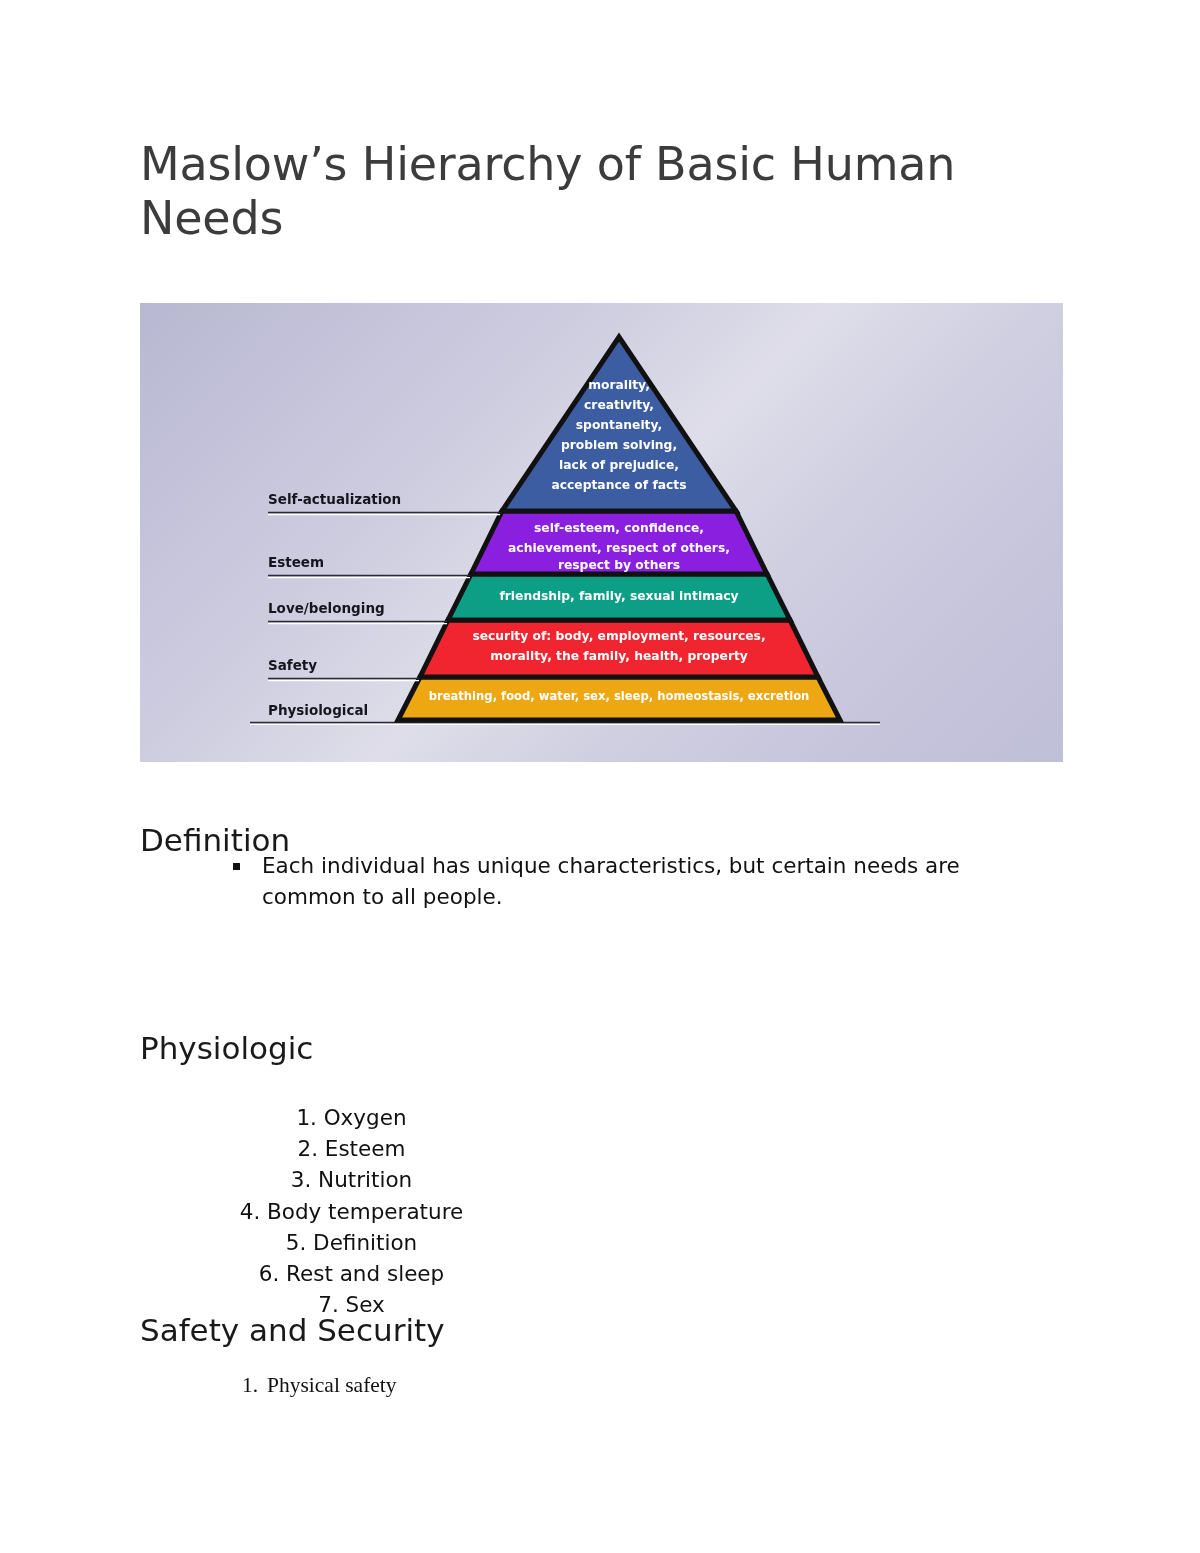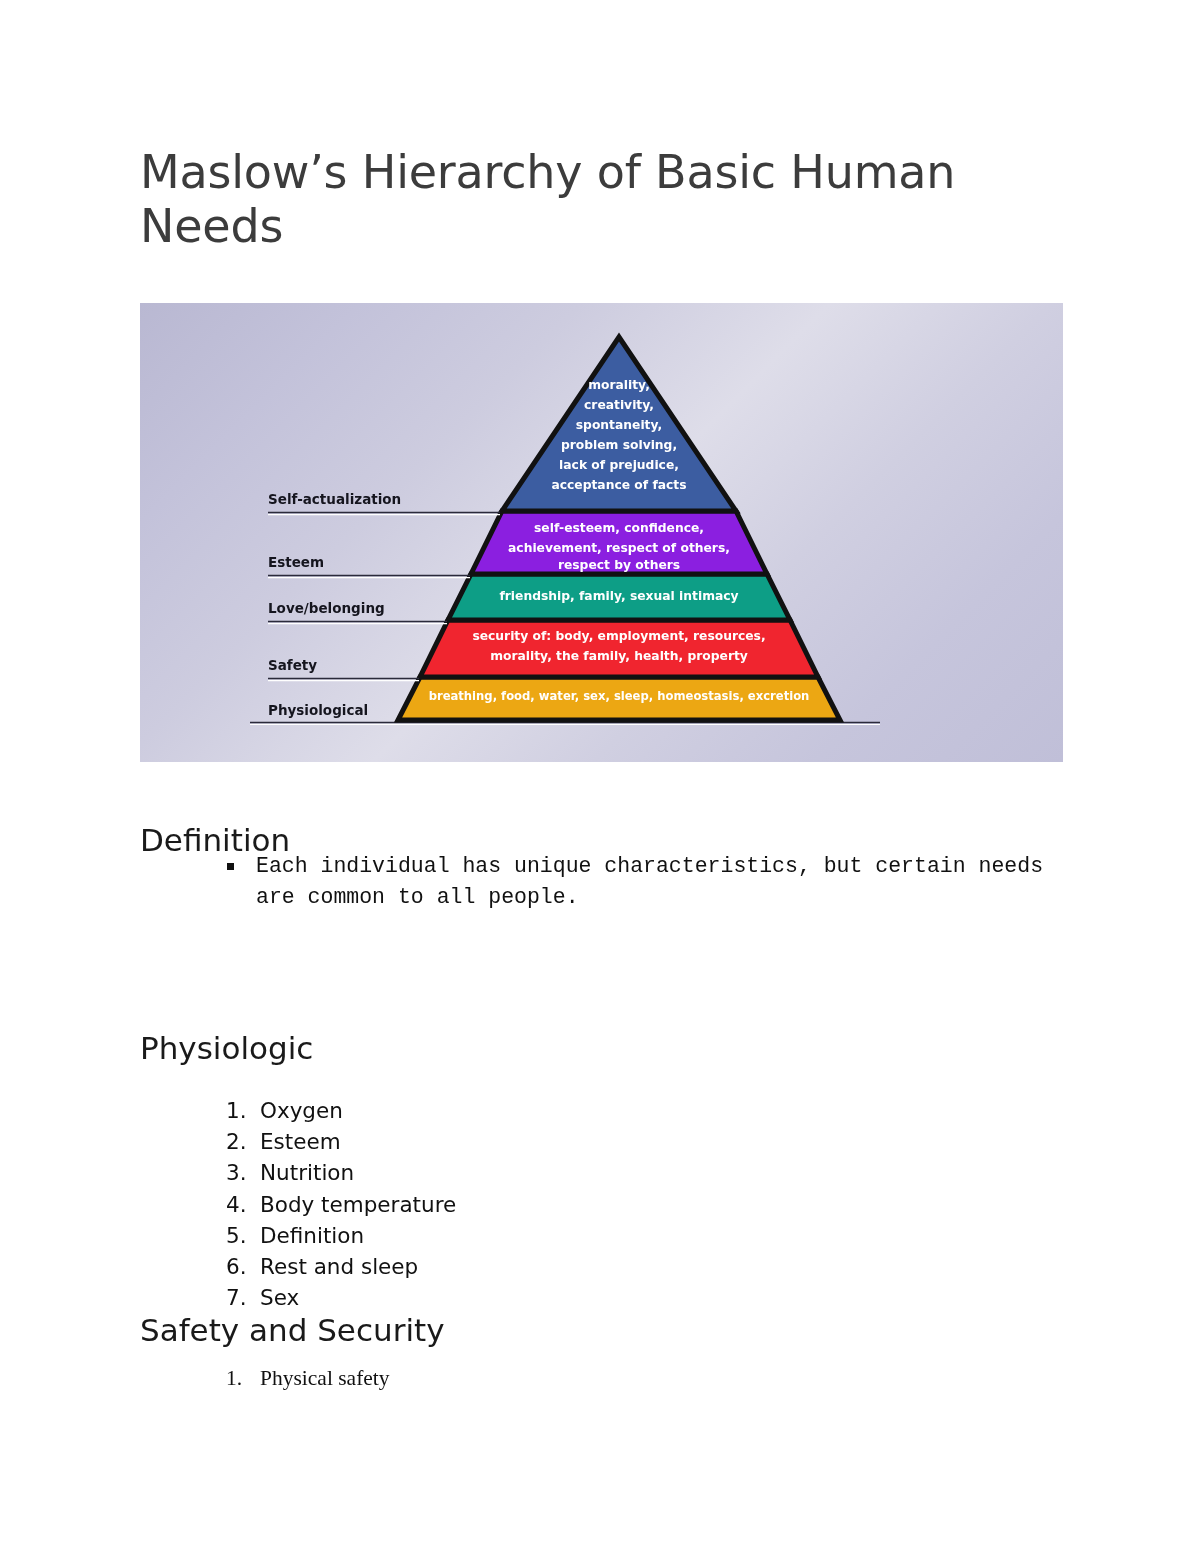--- a/index.html
+++ b/index.html
@@ -18,21 +18,21 @@
     position: relative;
     width: 1200px;
     height: 1553px;
     background: #ffffff;
   }
 
   
   .doc-title {
     position: absolute;
     left: 140px;
-    top: 146px;
+    top: 138px;
     width: 900px;
     font-size: 46px;
     line-height: 1.17;
     font-weight: 400;
     color: #3c3c3c;
     letter-spacing: -0.2px;
   }
 
   
   .figure {
@@ -100,27 +100,26 @@
     color: #1a1a1a;
     line-height: 1.1;
   }
   #h-definition { top: 823px; }
   #h-physiologic { top: 1031px; }
   #h-safety { top: 1313px; text-align: center; }
 
   
   ul.bullets {
     position: absolute;
-    left: 224px;
+    left: 230px;
     top: 851px;
     width: 820px;
     margin: 0;
     padding: 0;
     list-style: none;
-    font-family: Liberation Mono, monospace;
   }
   ul.bullets > li {
     position: relative;
     padding-left: 32px;
     font-size: 21.5px;
     line-height: 1.42;
     color: #111111;
     margin-bottom: 1px;
   }
   ul.bullets > li .sq {
@@ -129,23 +128,24 @@
     top: 12px;
     width: 7px;
     height: 7px;
     background: #111111;
   }
 
   
   ol.numbers {
     position: absolute;
     left: 226px;
-    margin: 0;
+    margin: 7px;
     padding: 0;
     list-style: none;
+    text-align: center;
   }
   #list-physiologic { top: 1095px; }
   #list-safety { top: 1363px; font-family: Liberation Serif, serif; }
   ol.numbers > li {
     display: block;
     font-size: 21.5px;
     line-height: 1.45;
     color: #111111;
     white-space: nowrap;
   }

